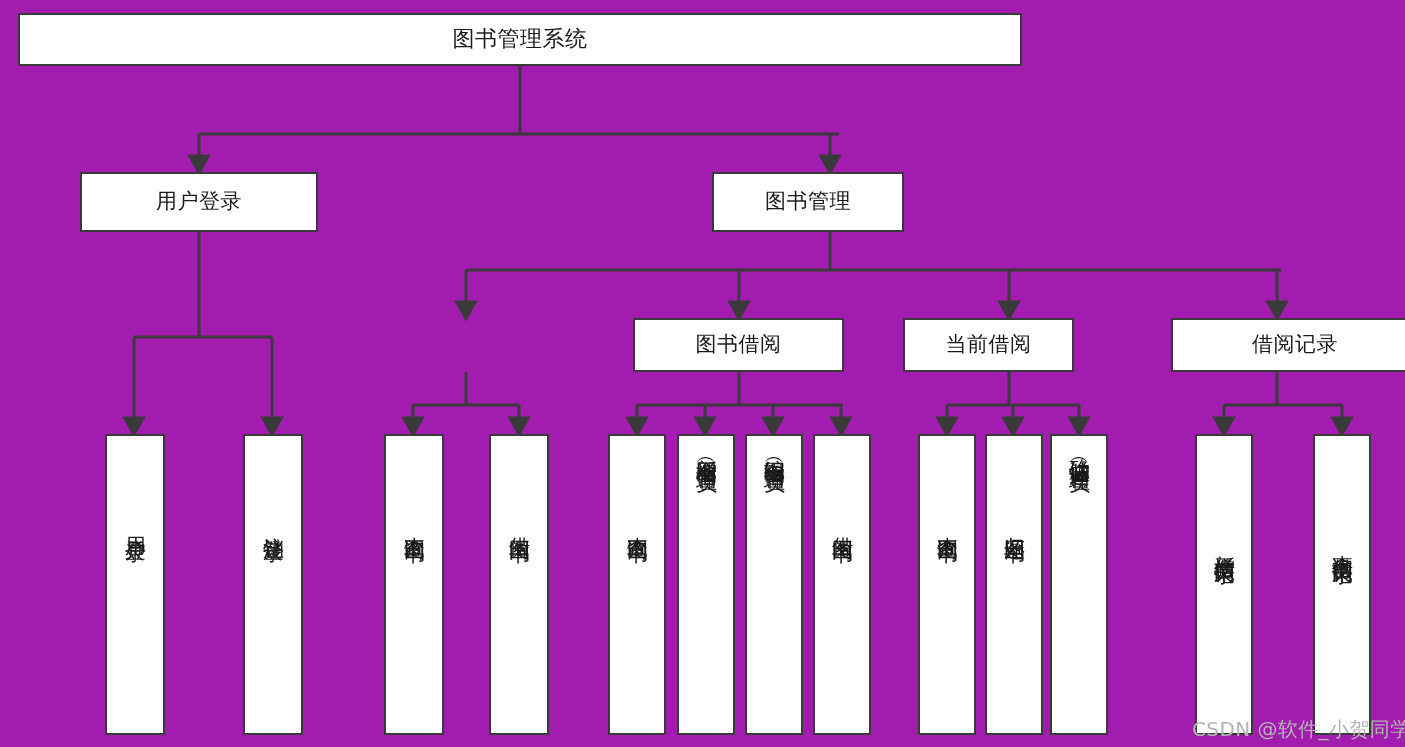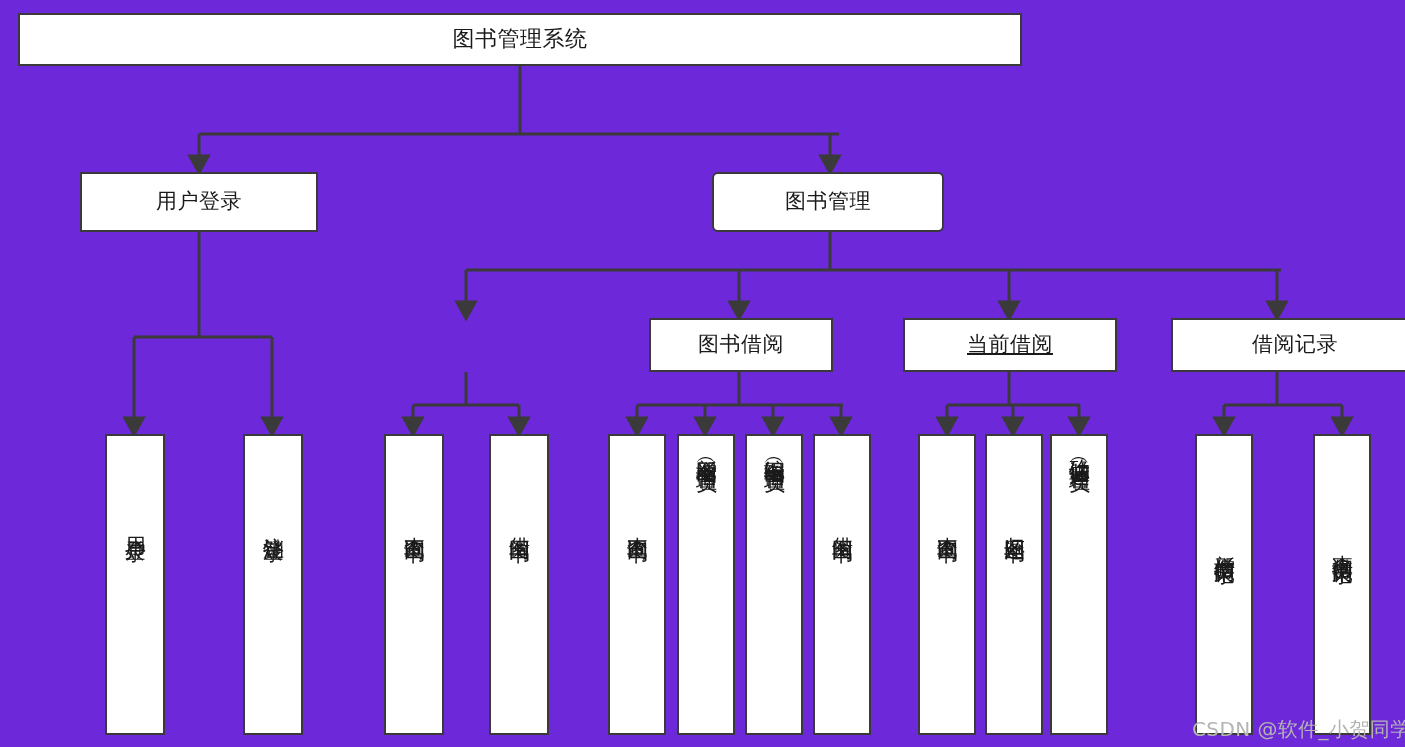--- a/index.html
+++ b/index.html
@@ -8,21 +8,21 @@
     padding: 0;
     background: #ffffff;
   }
   body {
     font-family: "DejaVu Sans", "Liberation Sans", sans-serif;
   }
   #diagram-root {
     position: relative;
     width: 1405px;
     height: 747px;
-    background: #6d28d9;
+    background: #a21caf;
     overflow: hidden;
   }
   #edge-layer {
     position: absolute;
     left: 0;
     top: 0;
     width: 1405px;
     height: 747px;
     pointer-events: none;
   }
@@ -133,28 +133,28 @@
     </g>
   </svg>
 
   <div class="node horiz root" style="left:18px; top:13px; width:1004px; height:53px;">
     <span class="node-label">图书管理系统</span>
   </div>
 
   <div class="node horiz" style="left:80px; top:172px; width:238px; height:60px;">
     <span class="node-label">用户登录</span>
   </div>
-  <div class="node horiz" style="left:712px; top:172px; width:232px; height:60px;border-radius:6px;">
+  <div class="node horiz" style="left:712px; top:172px; width:192px; height:60px;">
     <span class="node-label">图书管理</span>
   </div>
 
-  <div class="node horiz" style="left:633px; top:318px; width:184px; height:54px;margin-left:16px;">
+  <div class="node horiz" style="left:633px; top:318px; width:211px; height:54px;">
     <span class="node-label">图书借阅</span>
   </div>
-  <div class="node horiz" style="left:903px; top:318px; width:214px; height:54px;text-decoration:underline;">
+  <div class="node horiz" style="left:903px; top:318px; width:171px; height:54px;">
     <span class="node-label">当前借阅</span>
   </div>
   <div class="node horiz" style="left:1171px; top:318px; width:248px; height:54px;">
     <span class="node-label">借阅记录</span>
   </div>
 
   <div class="node vert mid" style="left:105px; top:434px; width:60px; height:301px;">
     <span class="node-label">用户登录</span>
   </div>
   <div class="node vert mid" style="left:243px; top:434px; width:60px; height:301px;">

